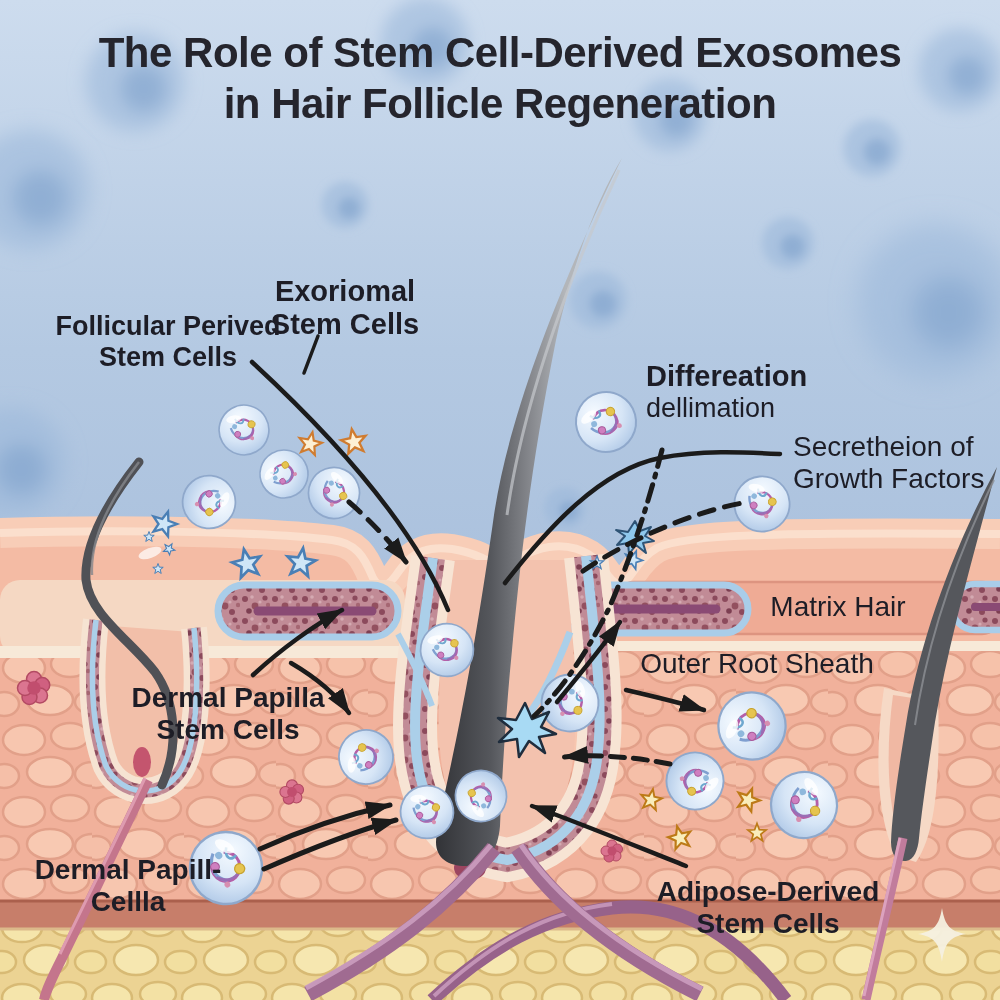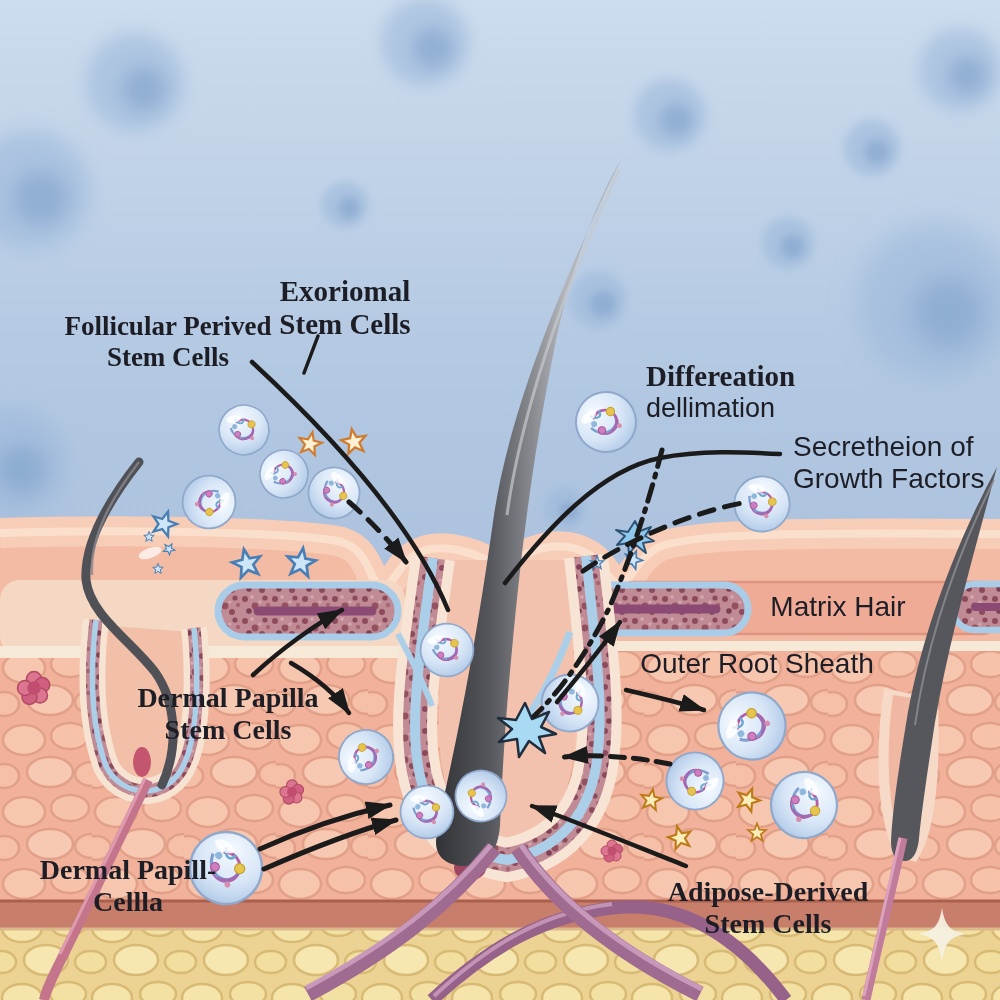--- a/index.html
+++ b/index.html
@@ -6,21 +6,21 @@
   .canvas{
     position:relative;width:1000px;height:1000px;overflow:hidden;
     font-family:"Liberation Sans",sans-serif;
   }
   .canvas svg{position:absolute;left:0;top:0;}
   .lbl{
     position:absolute;transform:translate(-50%,-50%);
     color:#1d1d26;text-align:center;line-height:1.14;white-space:nowrap;
   }
   .lbl span{display:block;}
-  .b{font-weight:bold;font-family:Liberation Serif, serif;}
+  .b{font-weight:bold;}
   .title{
     font-weight:bold;font-size:42px;color:#25252d;letter-spacing:-0.5px;
     line-height:1.22;
   }
   .s30{font-size:29px;}
   .s28{font-size:28px;}
   .s27{font-size:27px;}
   .left-align{text-align:left;transform:translate(0,-50%);}
   .reg{font-weight:normal;}
 </style>
@@ -257,20 +257,24 @@
     <path d="M260,849 C302,830 350,814 390,805" stroke-width="5" marker-end="url(#ah)"></path>
     <path d="M264,869 C312,848 356,831 396,820" stroke-width="5" marker-end="url(#ah)"></path>
     <path d="M253,675 C281,649 316,624 342,610" stroke-width="4.5" marker-end="url(#ah)"></path>
     <path d="M291,663 C320,680 338,697 349,713" stroke-width="4.5" marker-end="url(#ah)"></path>
     <path d="M557,702 C581,673 604,645 620,622" stroke-width="4.5" marker-end="url(#ah)"></path>
     <path d="M626,690 C652,696 678,702 704,710" stroke-width="4.5" marker-end="url(#ah)"></path>
     <path d="M686,866 C628,843 572,820 532,806" stroke-width="4.5" marker-end="url(#ah)"></path>
   </g>
 </svg>
 
+  <div class="lbl title" style="left:500px;top:78px;">
+    <span>The Role of Stem Cell-Derived Exosomes</span>
+    <span>in Hair Follicle Regeneration</span>
+  </div>
 
   <div class="lbl b s30" style="left:345px;top:308px;">
     <span>Exoriomal</span>
     <span>Stem Cells</span>
   </div>
 
   <div class="lbl b s27" style="left:168px;top:342px;">
     <span>Follicular Perived</span>
     <span>Stem Cells</span>
   </div>

